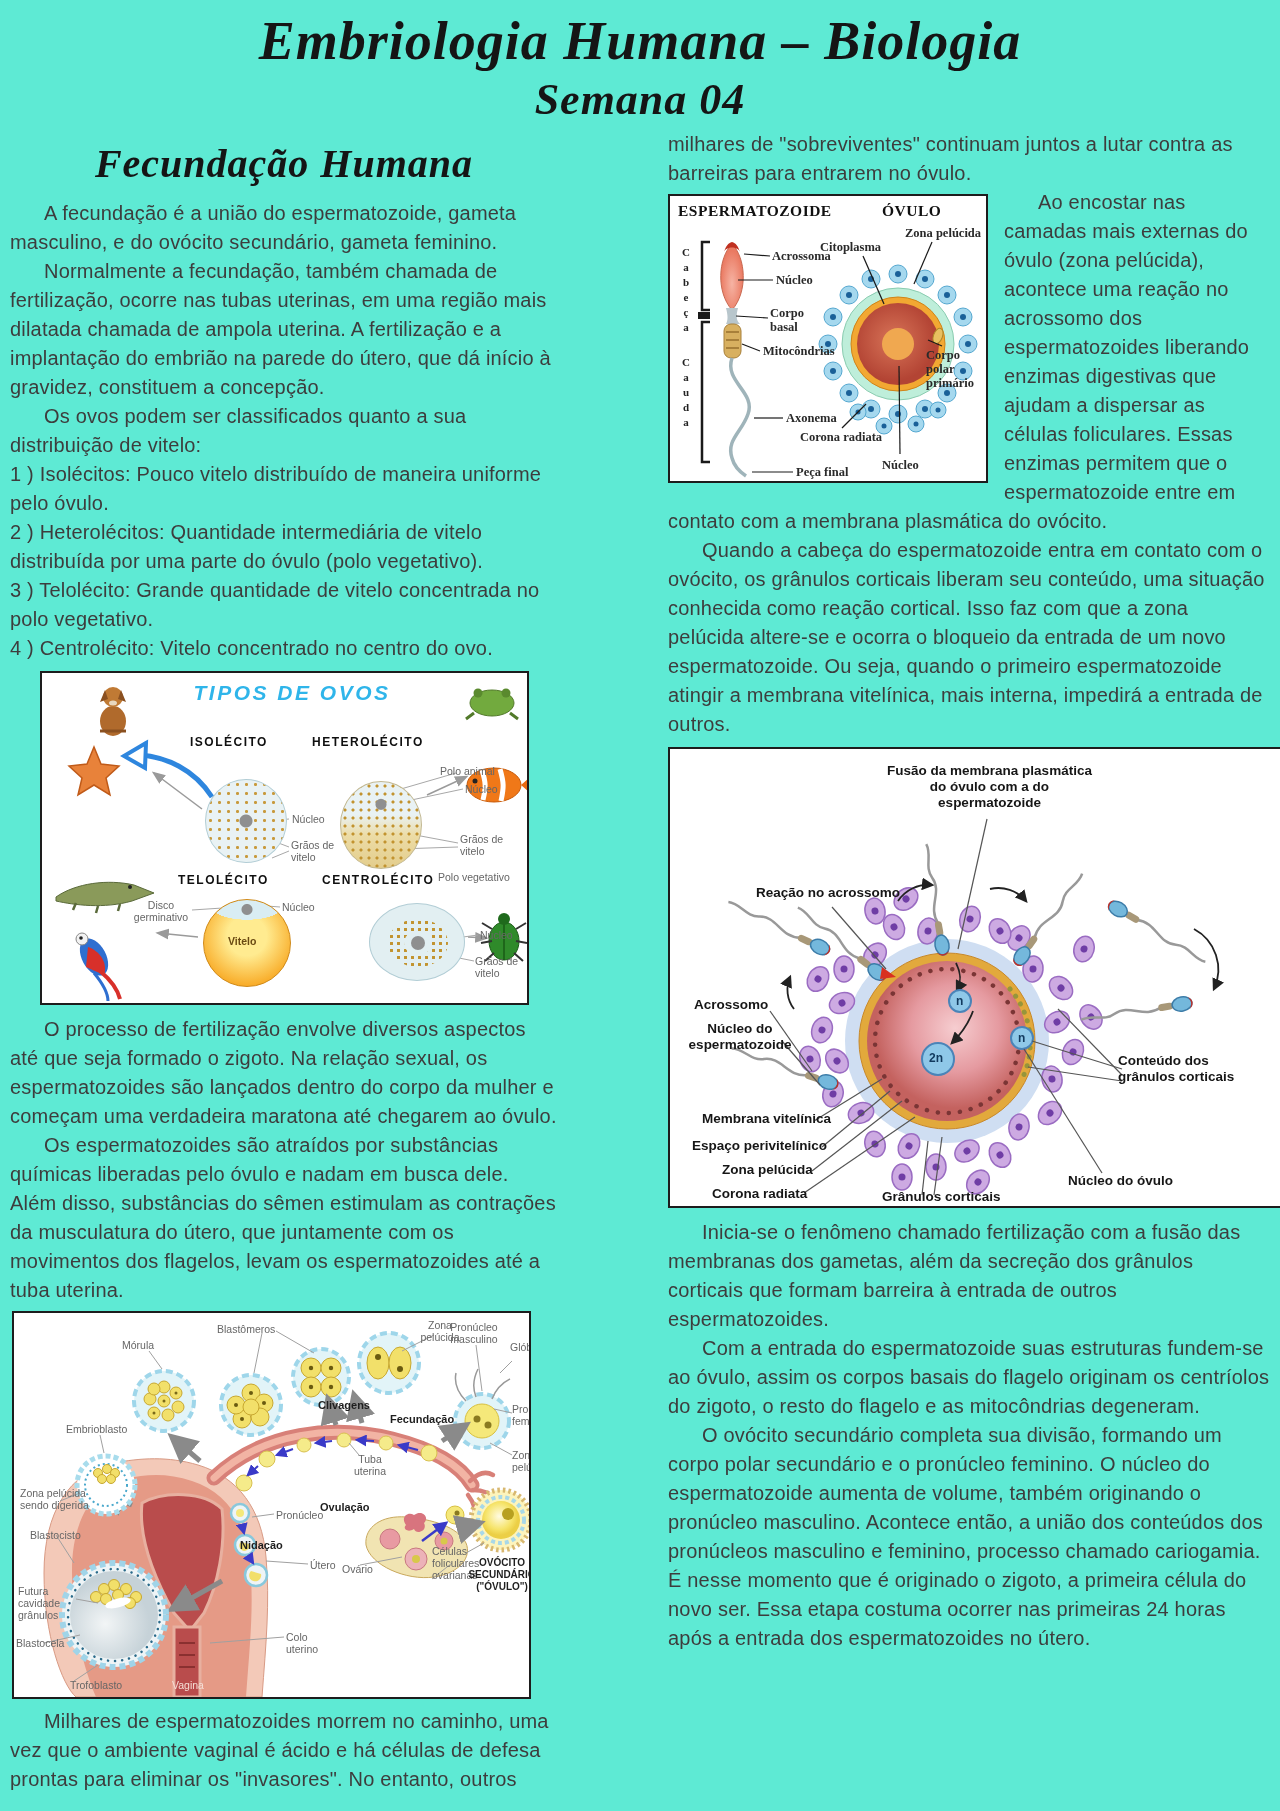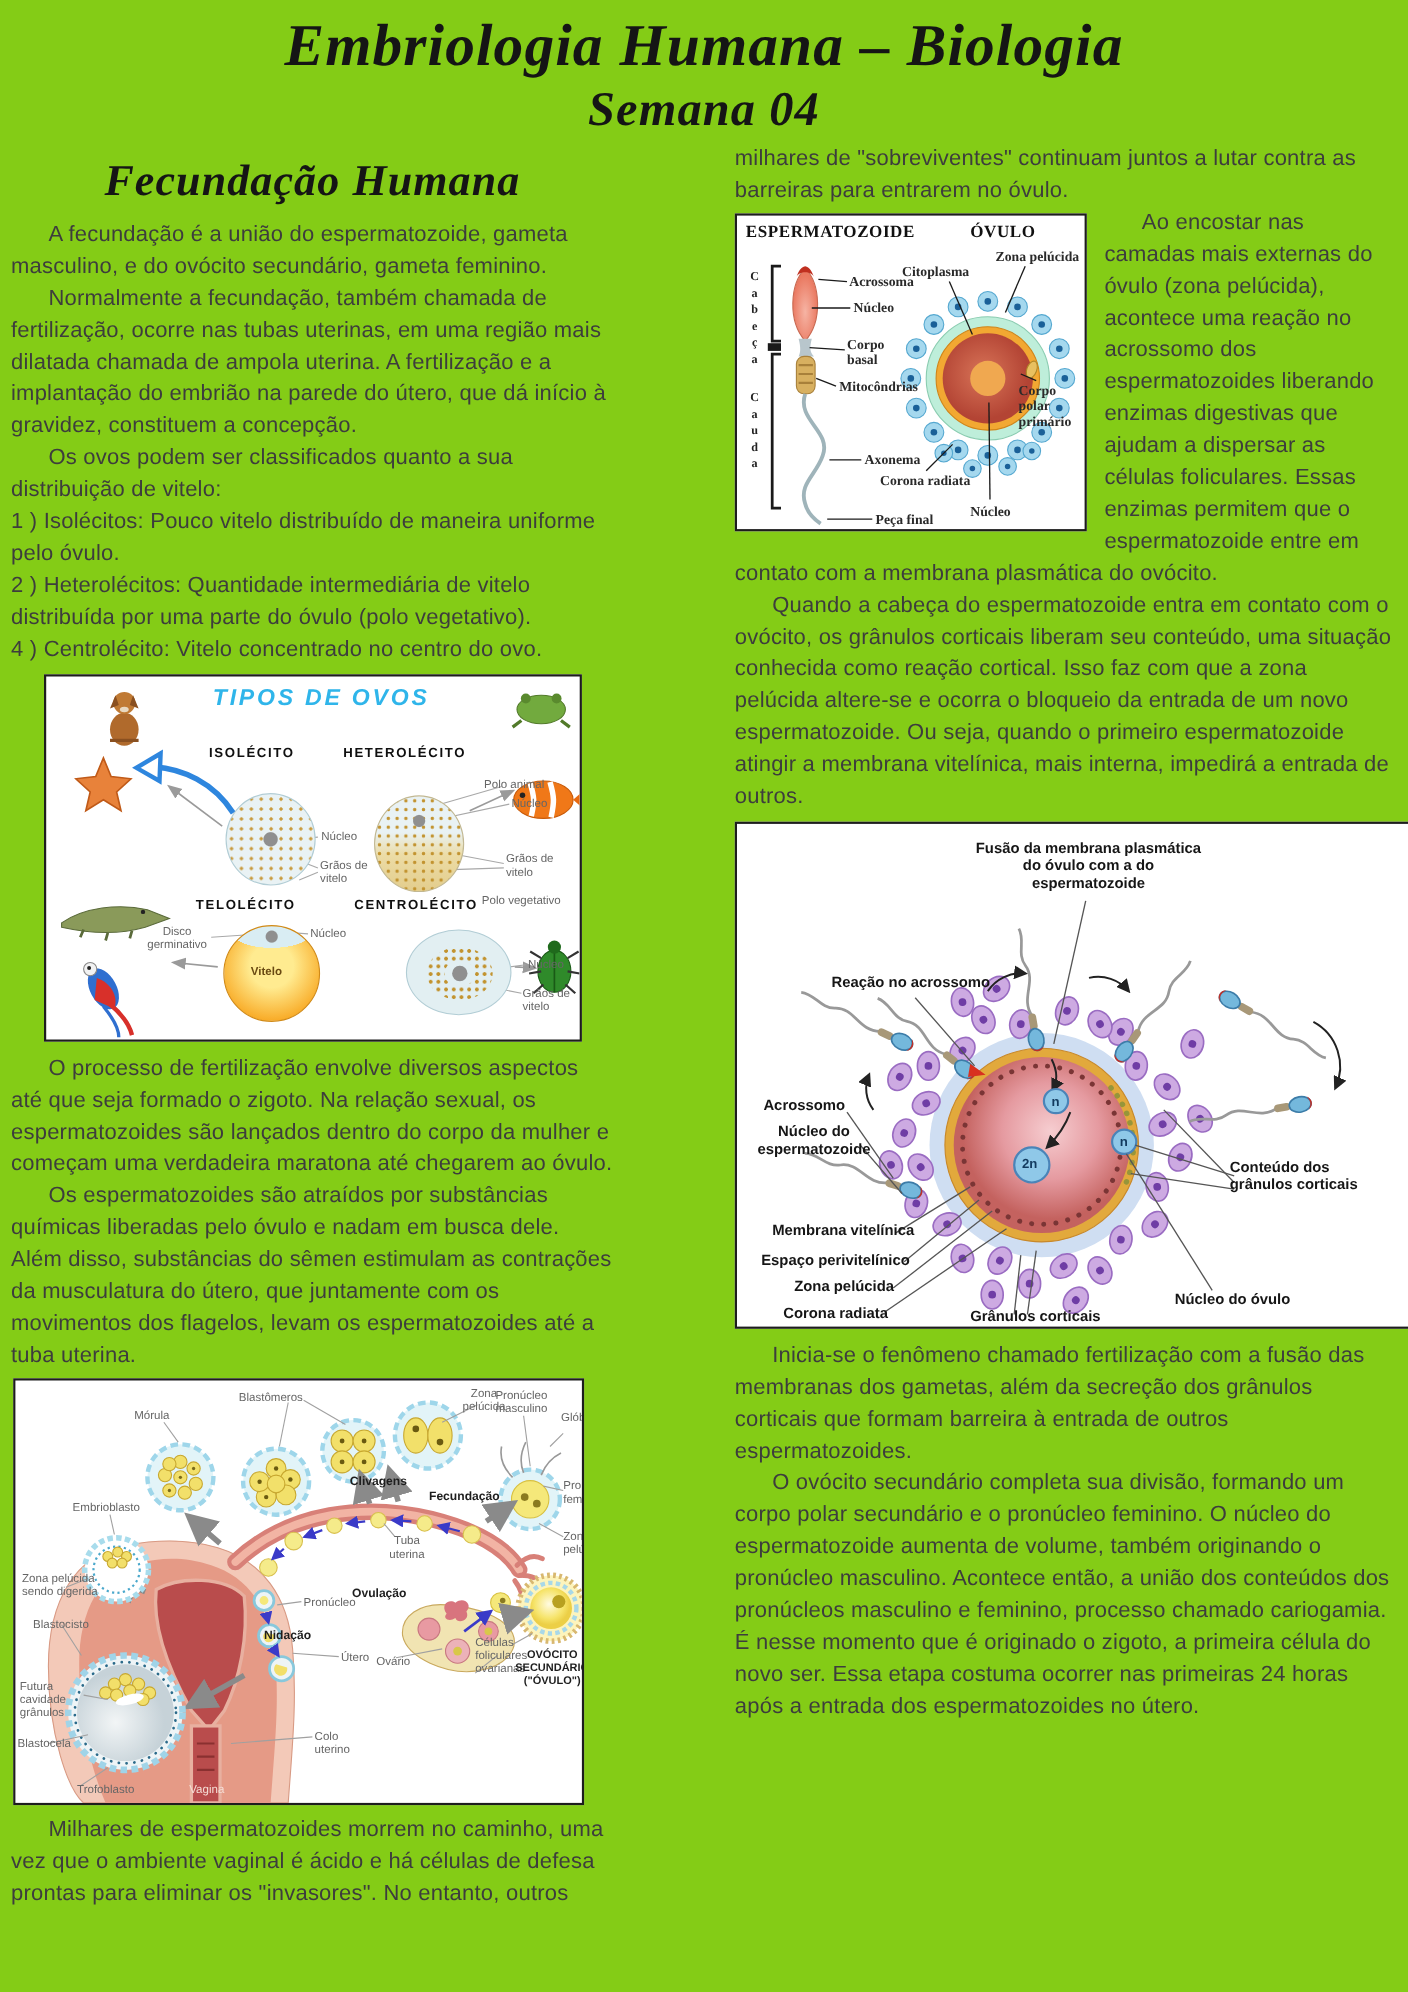--- a/index.html
+++ b/index.html
@@ -1,17 +1,17 @@
 <!DOCTYPE html>
 <html><head>
 <meta charset="utf-8">
 <style>
 *{box-sizing:border-box;margin:0;padding:0}
 body{background:#fff;width:1280px;font-family:"Liberation Sans",sans-serif}
-.page{position:relative;width:1280px;height:1811px;background:#84cc16;overflow:hidden}
+.page{position:relative;width:1280px;height:1811px;background:#5eead4;overflow:hidden}
 .script{font-family:"Liberation Serif",serif;font-style:italic;font-weight:700;color:#151515;text-align:center;letter-spacing:1px}
 h1.script{font-size:54px;padding-top:10px}
 h2.script{font-size:44px;margin-top:2px}
 .col{position:absolute;top:138px}
 .col-left{left:10px;width:548px}
 .col-right{left:668px;width:602px;top:130px}
 h3.script{font-size:40px;margin:2px 0 12px}
 p.t{font-size:20px;line-height:29px;color:#3d3d3d;letter-spacing:.2px}
 p.ind{text-indent:34px}
 .fig{position:relative;border:2px solid #1d1d1d;background:#fff;overflow:hidden}
@@ -48,20 +48,21 @@
   <h1 class="script">Embriologia Humana – Biologia</h1>
   <h2 class="script">Semana 04</h2>
 
   <div class="col col-left">
     <h3 class="script">Fecundação Humana</h3>
     <p class="t ind">A fecundação é a união do espermatozoide, gameta masculino, e do ovócito secundário, gameta feminino.</p>
     <p class="t ind">Normalmente a fecundação, também chamada de fertilização, ocorre nas tubas uterinas, em uma região mais dilatada chamada de ampola uterina. A fertilização e a implantação do embrião na parede do útero, que dá início à gravidez, constituem a concepção.</p>
     <p class="t ind">Os ovos podem ser classificados quanto a sua distribuição de vitelo:</p>
     <p class="t">1 ) Isolécitos: Pouco vitelo distribuído de maneira uniforme pelo óvulo.</p>
     <p class="t">2 ) Heterolécitos: Quantidade intermediária de vitelo distribuída por uma parte do óvulo (polo vegetativo).</p>
+    <p class="t">3 ) Telolécito: Grande quantidade de vitelo concentrada no polo vegetativo.</p>
     <p class="t">4 ) Centrolécito: Vitelo concentrado no centro do ovo.</p>
 
     <div class="fig" id="fig-tipos">
       <svg width="485" height="330" viewBox="0 0 485 330">
         <defs>
           <marker id="t-ga" viewBox="0 0 10 10" refX="8" refY="5" markerWidth="9" markerHeight="9" orient="auto-start-reverse">
               <path d="M0,1 L10,5 L0,9 Z" fill="#9a9a9a"></path>
             </marker>
         </defs>
 
@@ -628,16 +629,17 @@
       <span class="flbl" style="left:42px;top:437px">Corona radiata</span>
       <span class="flbl" style="left:212px;top:440px">Grânulos corticais</span>
       <span class="flbl" style="left:398px;top:424px">Núcleo do óvulo</span>
       <span class="flbl" style="left:448px;top:304px;width:138px;text-align:left">Conteúdo dos grânulos corticais</span>
       <span class="nlbl" style="left:286px;top:245px">n</span>
       <span class="nlbl" style="left:348px;top:282px">n</span>
       <span class="nlbl" style="left:259px;top:302px">2n</span>
     </div>
 
     <p class="t ind">Inicia-se o fenômeno chamado fertilização com a fusão das membranas dos gametas, além da secreção dos grânulos corticais que formam barreira à entrada de outros espermatozoides.</p>
+    <p class="t ind">Com a entrada do espermatozoide suas estruturas fundem-se ao óvulo, assim os corpos basais do flagelo originam os centríolos do zigoto, o resto do flagelo e as mitocôndrias degeneram.</p>
     <p class="t ind">O ovócito secundário completa sua divisão, formando um corpo polar secundário e o pronúcleo feminino. O núcleo do espermatozoide aumenta de volume, também originando o pronúcleo masculino. Acontece então, a união dos conteúdos dos pronúcleos masculino e feminino, processo chamado cariogamia. É nesse momento que é originado o zigoto, a primeira célula do novo ser. Essa etapa costuma ocorrer nas primeiras 24 horas após a entrada dos espermatozoides no útero.</p>
   </div>
 
 </div>
 
 </body></html>

